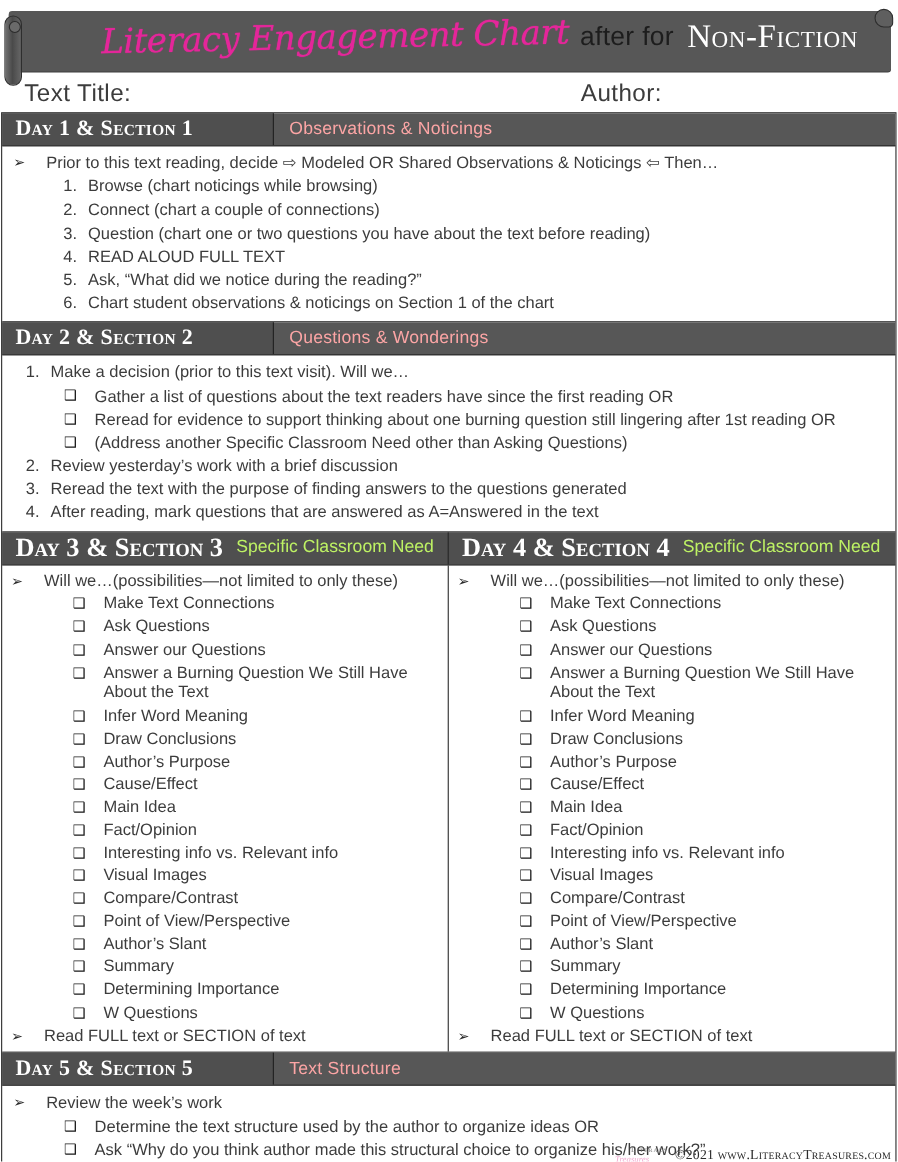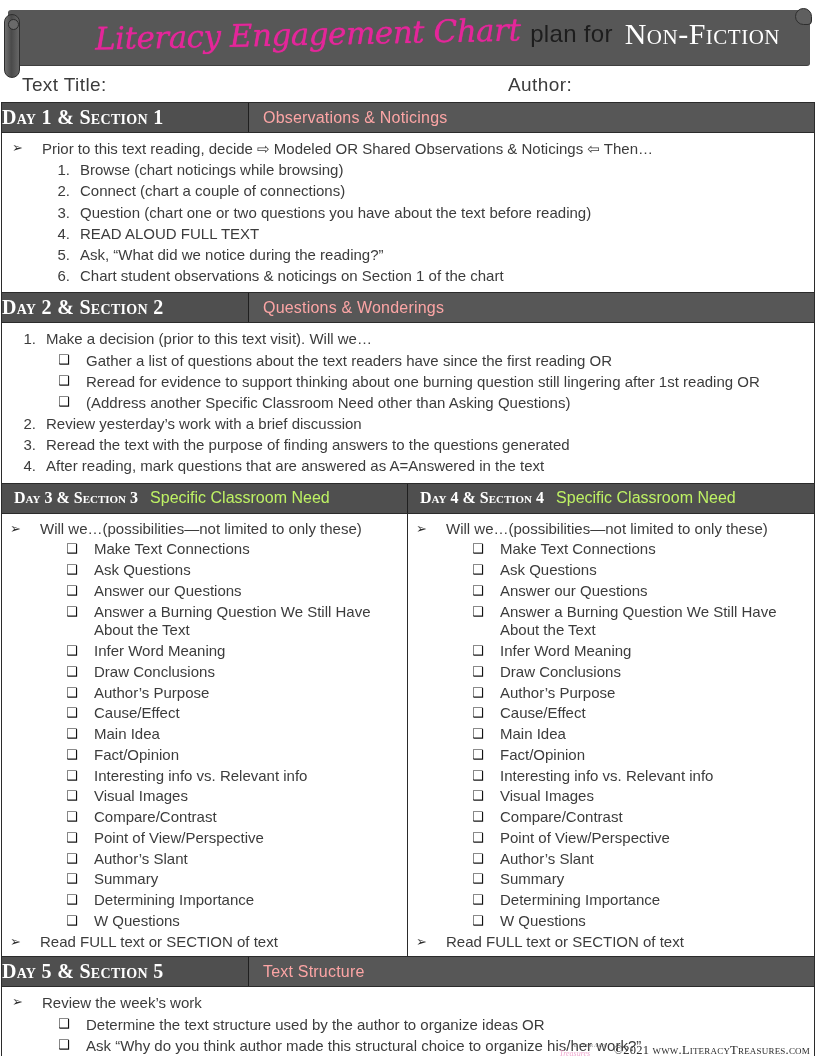--- a/index.html
+++ b/index.html
@@ -96,43 +96,44 @@
     letter-spacing: 0.5px;
   }
 
   
   .title-row {
     position: relative;
     height: 34px;
     padding: 0 0 0 22px;
     display: flex;
     align-items: center;
-    font-size: 19px;
+    font-size: 22px;
     color: #3c3c3c;
     letter-spacing: 0.4px;
   }
-  .title-row .author { position: absolute; left: 508px; }
+  .title-row .author { position: absolute; left: 528px; }
 
   
   .tbl {
     border: 1.2px solid #2b2b2b;
     border-top: 1.6px solid #2b2b2b;
     margin: 0 1px;
     width: 814px;
   }
   .sec-head {
     display: flex;
     background: #575757;
     border-bottom: 1.2px solid #2b2b2b;
     height: 30px;
     align-items: stretch;
   }
   .sec-head .day {
     width: 247px;
     display: flex; align-items: center;
+    padding-left: 12px;
     color: #ffffff;
     font-family: "Liberation Serif", serif;
     font-variant: small-caps;
     font-weight: 700;
     font-size: 20px;
     letter-spacing: 0.3px;
     border-right: 1.6px solid #1f1f1f;
     background: #4f4f4f;
   }
   .sec-head .topic {
@@ -149,21 +150,21 @@
     display: flex; align-items: center;
     background: #4f4f4f;
     border-right: 1.6px solid #1f1f1f;
   }
   .sec-head.split .half:last-child { border-right: none; width: 407px; }
   .sec-head.split .half .day-lbl {
     color: #fff;
     font-family: "Liberation Serif", serif;
     font-variant: small-caps;
     font-weight: 700;
-    font-size: 16px;
+    font-size: 24px;
     padding-left: 12px;
   }
   .sec-head.split .half .need {
     color: #bef264;
     font-size: 16px;
     padding-left: 12px;
   }
 
   .sec-body {
     padding: 5px 6px 6px 6px;
@@ -265,21 +266,21 @@
 <body>
 
 <div class="page">
 
   <div class="banner-wrap">
     <div class="banner"></div>
     <div class="scroll-left"></div>
     <div class="scroll-right"></div>
     <div class="banner-text">
       <span class="logo-script">Literacy Engagement Chart</span>
-      <span class="plan-for">plan for</span>
+      <span class="plan-for">after for</span>
       <span class="nonfiction">Non-Fiction</span>
     </div>
   </div>
 
   <div class="title-row">
     <span>Text Title:</span>
     <span class="author">Author:</span>
   </div>
 
   <div class="tbl">

